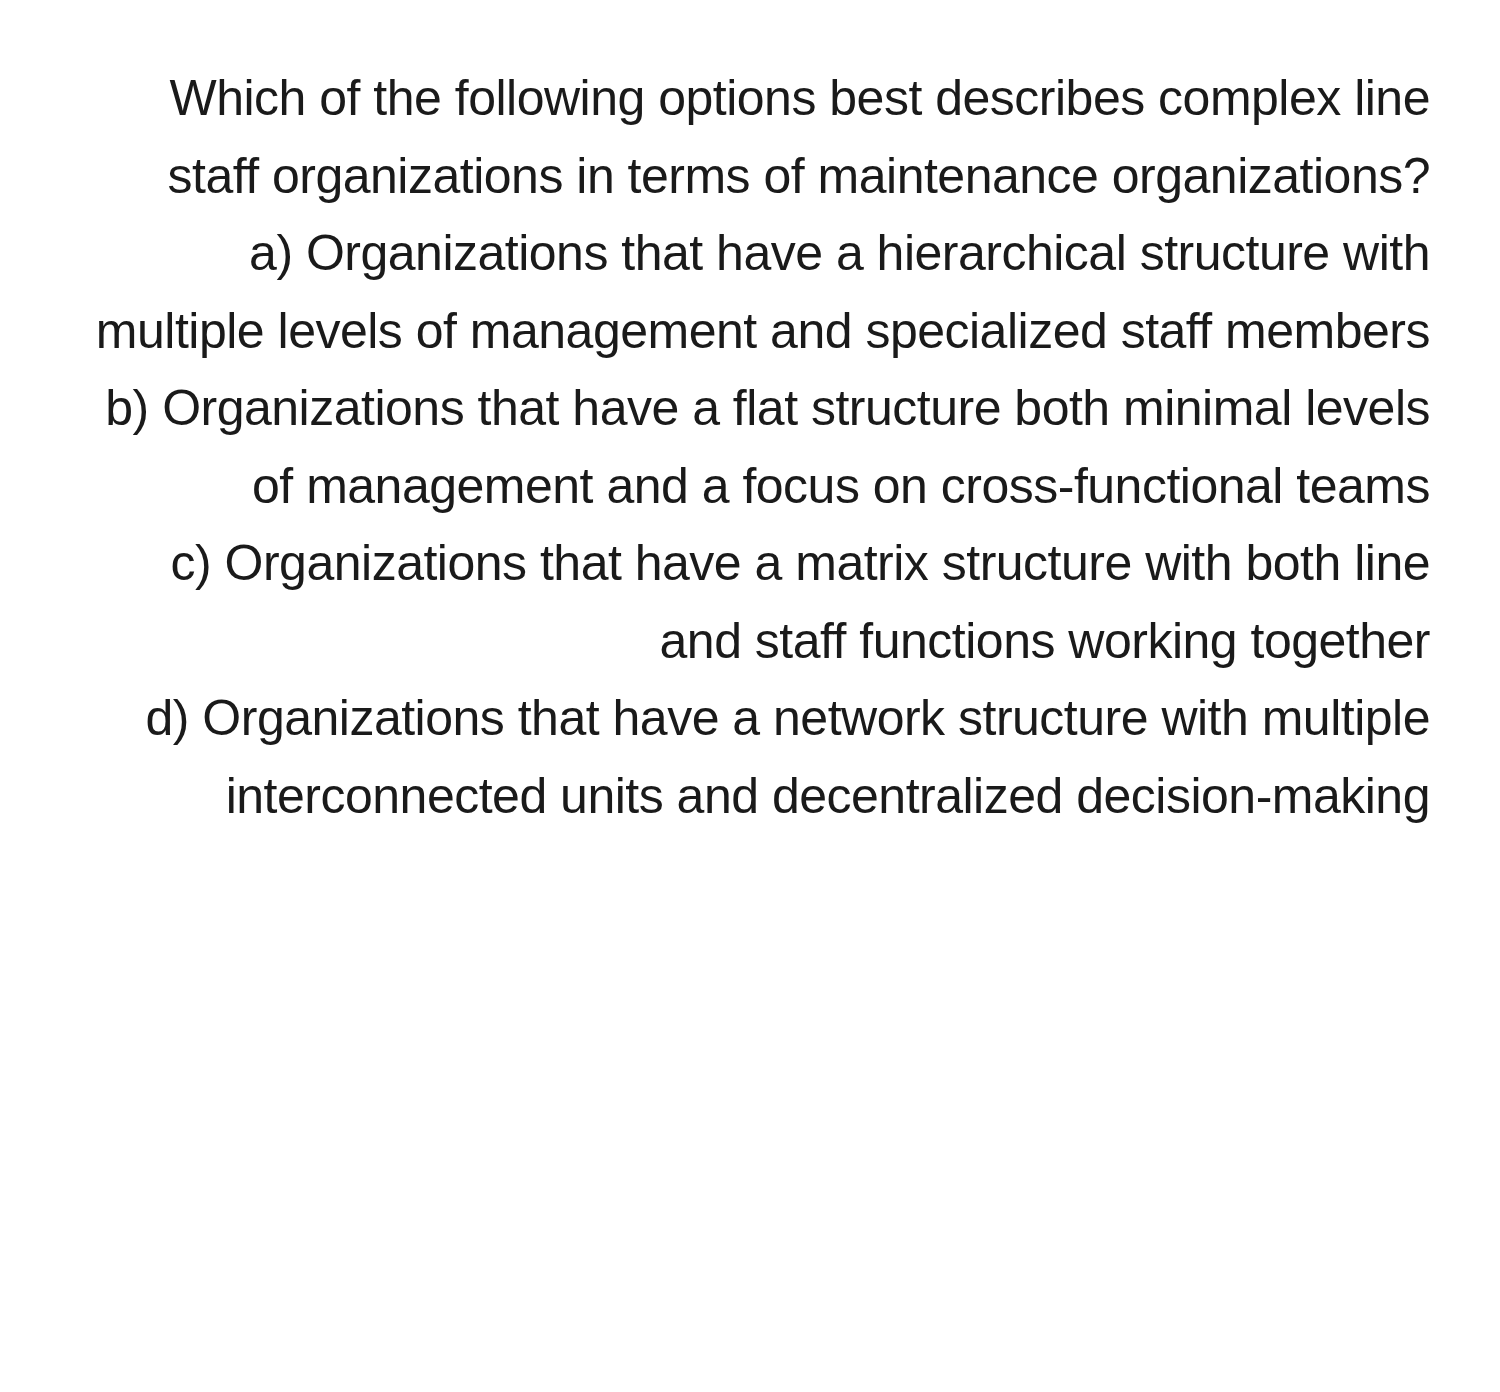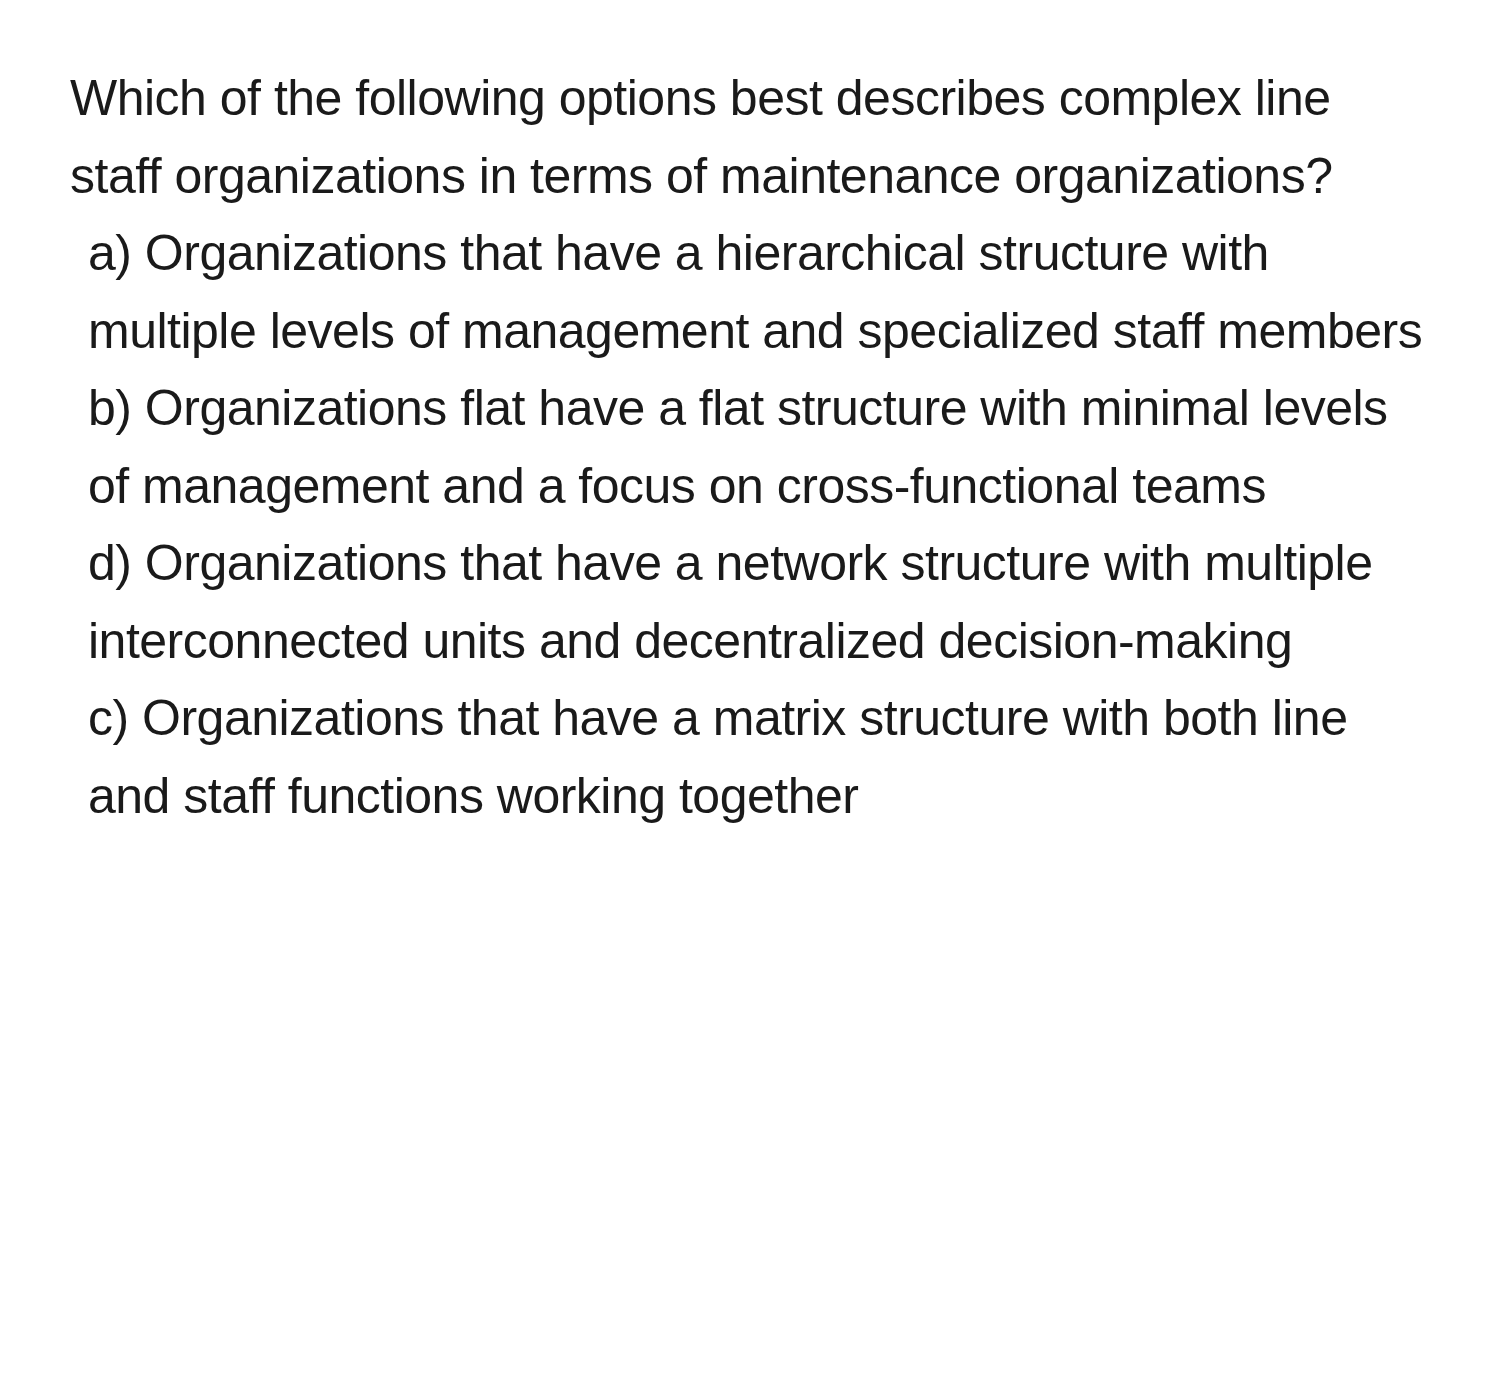--- a/index.html
+++ b/index.html
@@ -1,18 +1,19 @@
 <!DOCTYPE html>
 <html><head>
   <meta charset="utf-8">
   <style>
     * {
       margin: 0;
       padding: 0;
       box-sizing: border-box;
+      text-align: right;
     }
     body {
       background: #ffffff;
       font-family: -apple-system, BlinkMacSystemFont, "Segoe UI", Helvetica, Arial, sans-serif;
       width: 1500px;
       height: 1392px;
       padding: 60px 70px;
       color: #1a1a1a;
     }
     .content {
@@ -28,16 +29,16 @@
       margin-bottom: 0;
       margin-left: 18px;
     }
   </style>
 </head>
 <body>
 
 <div class="content">
   <div class="question">Which of the following options best describes complex line staff organizations in terms of maintenance organizations?</div>
   <div class="option">a) Organizations that have a hierarchical structure with multiple levels of management and specialized staff members</div>
-  <div class="option">b) Organizations flat have a flat structure with minimal levels of management and a focus on cross-functional teams</div>
+  <div class="option">b) Organizations that have a flat structure both minimal levels of management and a focus on cross-functional teams</div>
+  <div class="option">c) Organizations that have a matrix structure with both line and staff functions working together</div>
   <div class="option">d) Organizations that have a network structure with multiple interconnected units and decentralized decision-making</div>
-  <div class="option">c) Organizations that have a matrix structure with both line and staff functions working together</div>
 </div>
 
 </body></html>

